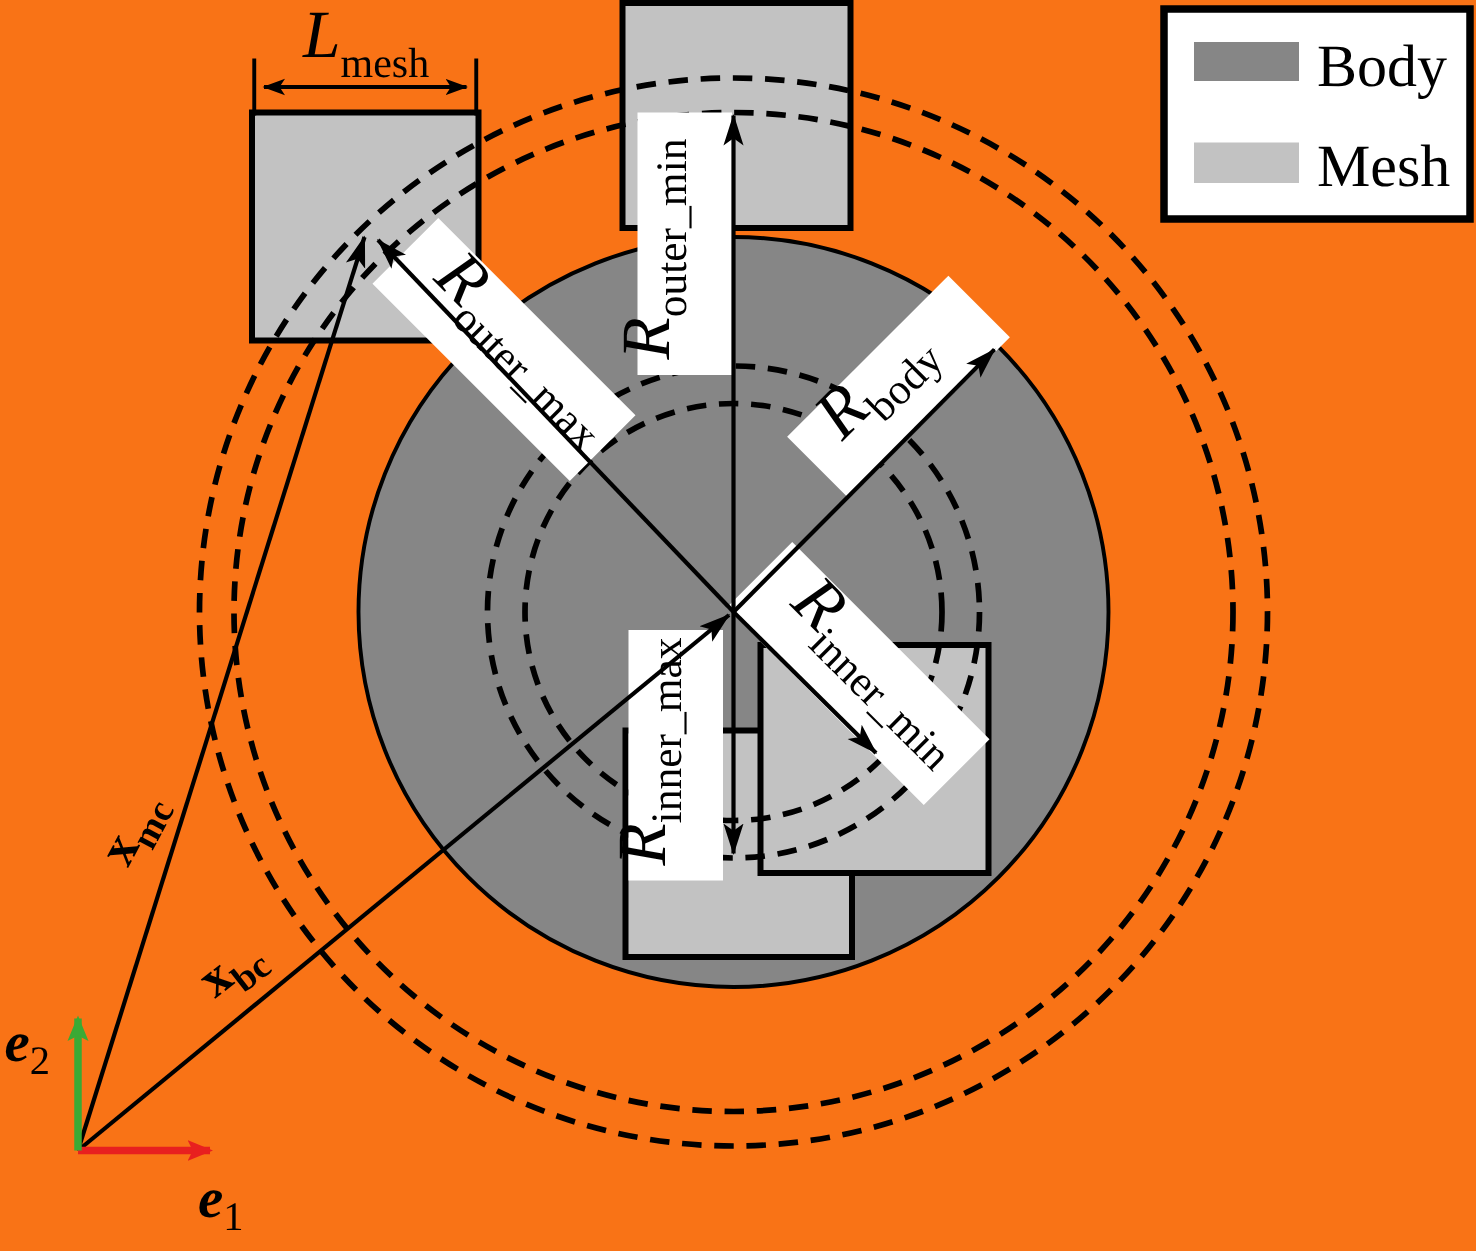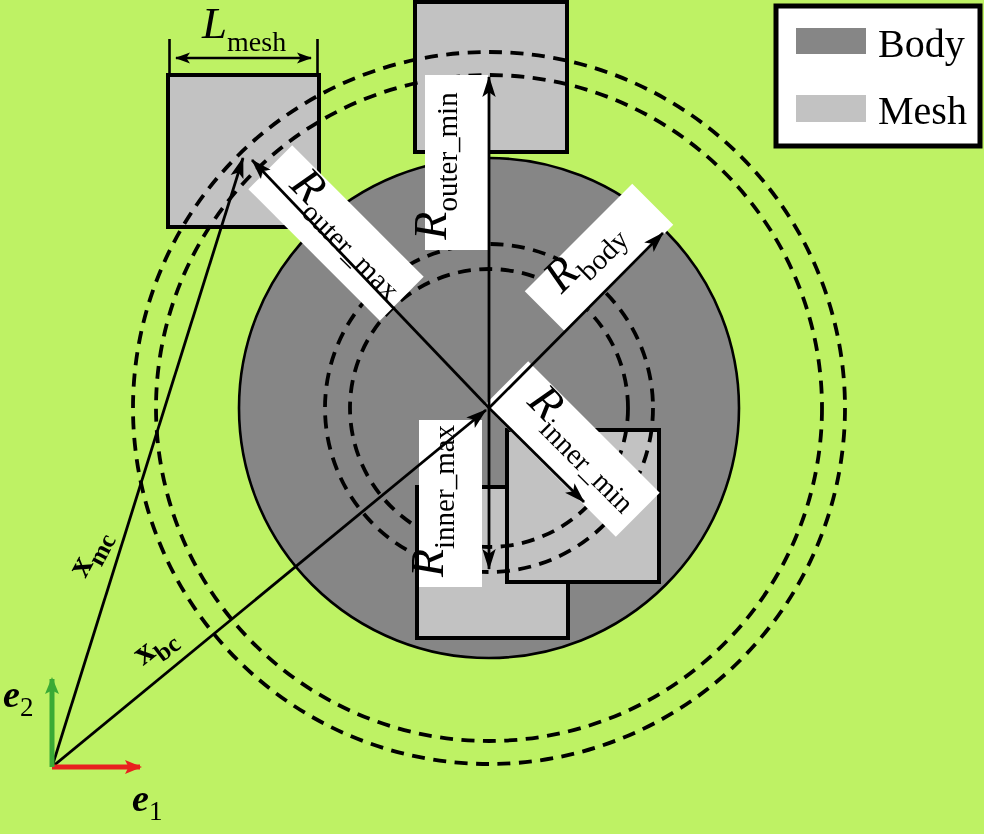--- a/index.html
+++ b/index.html
@@ -1,16 +1,16 @@
 <!DOCTYPE html>
 <html><head>
 <meta charset="utf-8">
 <style>
   html,body{margin:0;padding:0;background:#ffffff;}
-  .stage{width:984px;height:834px;position:relative;background:#bef264;overflow:hidden;}
+  .stage{width:984px;height:834px;position:relative;background:#f97316;overflow:hidden;}
   svg{display:block;}
   text{fill:#000;}
   .rmain{font-family:"Liberation Serif",serif;font-style:italic;font-size:46px;}
   .rsub{font-family:"Liberation Serif",serif;font-style:normal;font-size:29px;}
   .xmain{font-family:"Liberation Serif",serif;font-weight:bold;font-size:35px;}
   .xsub{font-family:"Liberation Serif",serif;font-weight:bold;font-size:25px;}
   .emain{font-family:"Liberation Serif",serif;font-weight:bold;font-style:italic;font-size:38px;}
   .esub{font-family:"Liberation Serif",serif;font-size:27px;}
   .lmain{font-family:"Liberation Serif",serif;font-style:italic;font-size:45px;}
   .lsub{font-family:"Liberation Serif",serif;font-size:28px;}

